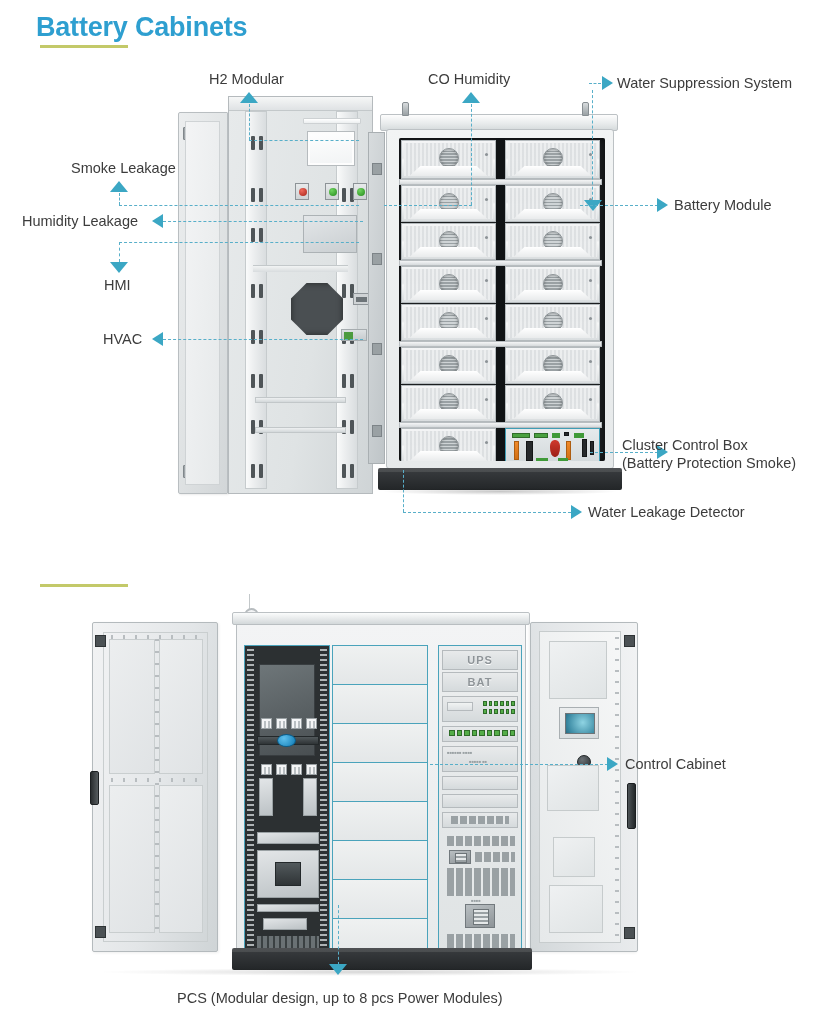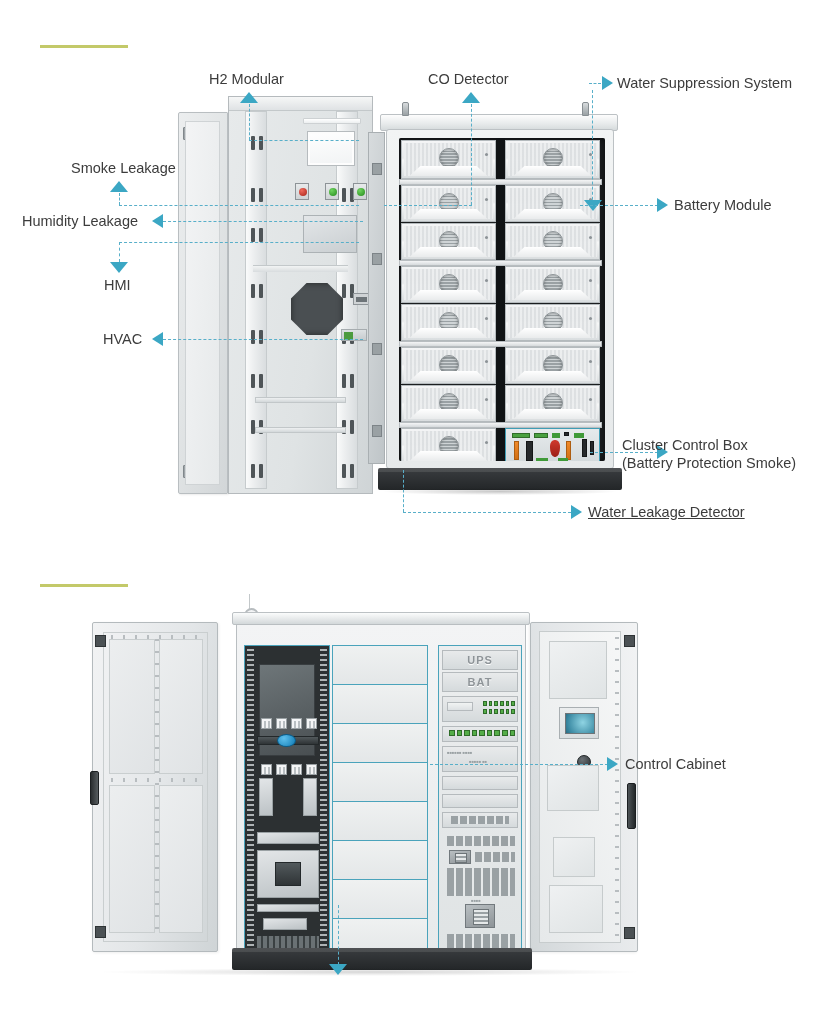--- a/index.html
+++ b/index.html
@@ -300,20 +300,21 @@
       background:linear-gradient(180deg,#3a3d40,#232628); border-radius:2px; }
   .pcs-base:after{content:"";position:absolute;left:0;top:0;width:100%;height:4px;background:rgba(255,255,255,.10);}
   .pcs-shadow{position:absolute;left:4px;top:356px;width:548px;height:8px;
       background:radial-gradient(ellipse at center,rgba(0,0,0,.16),rgba(0,0,0,0) 70%);}
 </style>
 </head>
 <body>
 
 <div class="page">
 
+  <div class="section-title" style="left:36px; top:12px;">Battery Cabinets</div>
   <div class="title-underline" style="left:40px; top:45px; width:88px;"></div>
 
   <div class="bat-art">
 
     <div class="bdoor">
       <div class="bdoor-rod"></div>
       <div class="bdoor-hinge" style="top:14px;"></div>
       <div class="bdoor-hinge" style="top:352px;"></div>
       <div class="bdoor-latch"></div>
     </div>
@@ -532,21 +533,21 @@
       <div class="bbase"></div>
       <div class="bbase-shadow"></div>
     </div>
   </div>
 
   <div class="label" style="left:209px; top:71px;">H2 Modular</div>
   <div class="arrow up" style="left:240px; top:92px;"></div>
   <div class="dash-v" style="left:249px; top:104px; height:36px;"></div>
   <div class="dash-h" style="left:249px; top:140px; width:110px;"></div>
 
-  <div class="label" style="left:428px; top:71px;">CO Detector</div>
+  <div class="label" style="left:428px; top:71px;">CO Humidity</div>
   <div class="arrow up" style="left:462px; top:92px;"></div>
   <div class="dash-v" style="left:471px; top:104px; height:101px;"></div>
   <div class="dash-h" style="left:384px; top:205px; width:88px;"></div>
 
   <div class="label" style="left:617px; top:75px;">Water Suppression System</div>
   <div class="dash-h" style="left:589px; top:83px; width:12px;"></div>
   <div class="arrow right" style="left:602px; top:76px;"></div>
   <div class="dash-v" style="left:592px; top:90px; height:120px;"></div>
   <div class="arrow down" style="left:584px; top:200px;"></div>
 
@@ -573,21 +574,21 @@
   <div class="label" style="left:674px; top:197px;">Battery Module</div>
 
   <div class="dash-h" style="left:590px; top:452px; width:68px;"></div>
   <div class="arrow right" style="left:657px; top:445px;"></div>
   <div class="label" style="left:622px; top:437px;">Cluster Control Box</div>
   <div class="label" style="left:622px; top:455px;">(Battery Protection Smoke)</div>
 
   <div class="dash-v" style="left:403px; top:470px; height:42px;"></div>
   <div class="dash-h" style="left:403px; top:512px; width:168px;"></div>
   <div class="arrow right" style="left:571px; top:505px;"></div>
-  <div class="label" style="left:588px; top:504px;text-decoration:underline;">Water Leakage Detector</div>
+  <div class="label" style="left:588px; top:504px;">Water Leakage Detector</div>
 
   <div class="title-underline" style="left:40px; top:584px; width:88px;"></div>
 
   <div class="pcs-art">
     <div class="pcs-hook"></div>
     <div class="pcs-roof"></div>
 
     <div class="pdoorL">
       <div class="frame"></div>
       <div class="pane" style="left:16px; top:16px; width:46px; height:135px;"></div>
@@ -715,14 +716,15 @@
     <div class="pcs-base"></div>
     <div class="pcs-shadow"></div>
   </div>
 
   <div class="dash-h" style="left:430px; top:764px; width:178px;"></div>
   <div class="arrow right" style="left:607px; top:757px;"></div>
   <div class="label" style="left:625px; top:756px;">Control Cabinet</div>
 
   <div class="dash-v" style="left:338px; top:905px; height:60px;"></div>
   <div class="arrow down" style="left:329px; top:964px;"></div>
+  <div class="label" style="left:177px; top:990px;">PCS (Modular design, up to 8 pcs Power Modules)</div>
 
 </div>
 
 </body></html>

